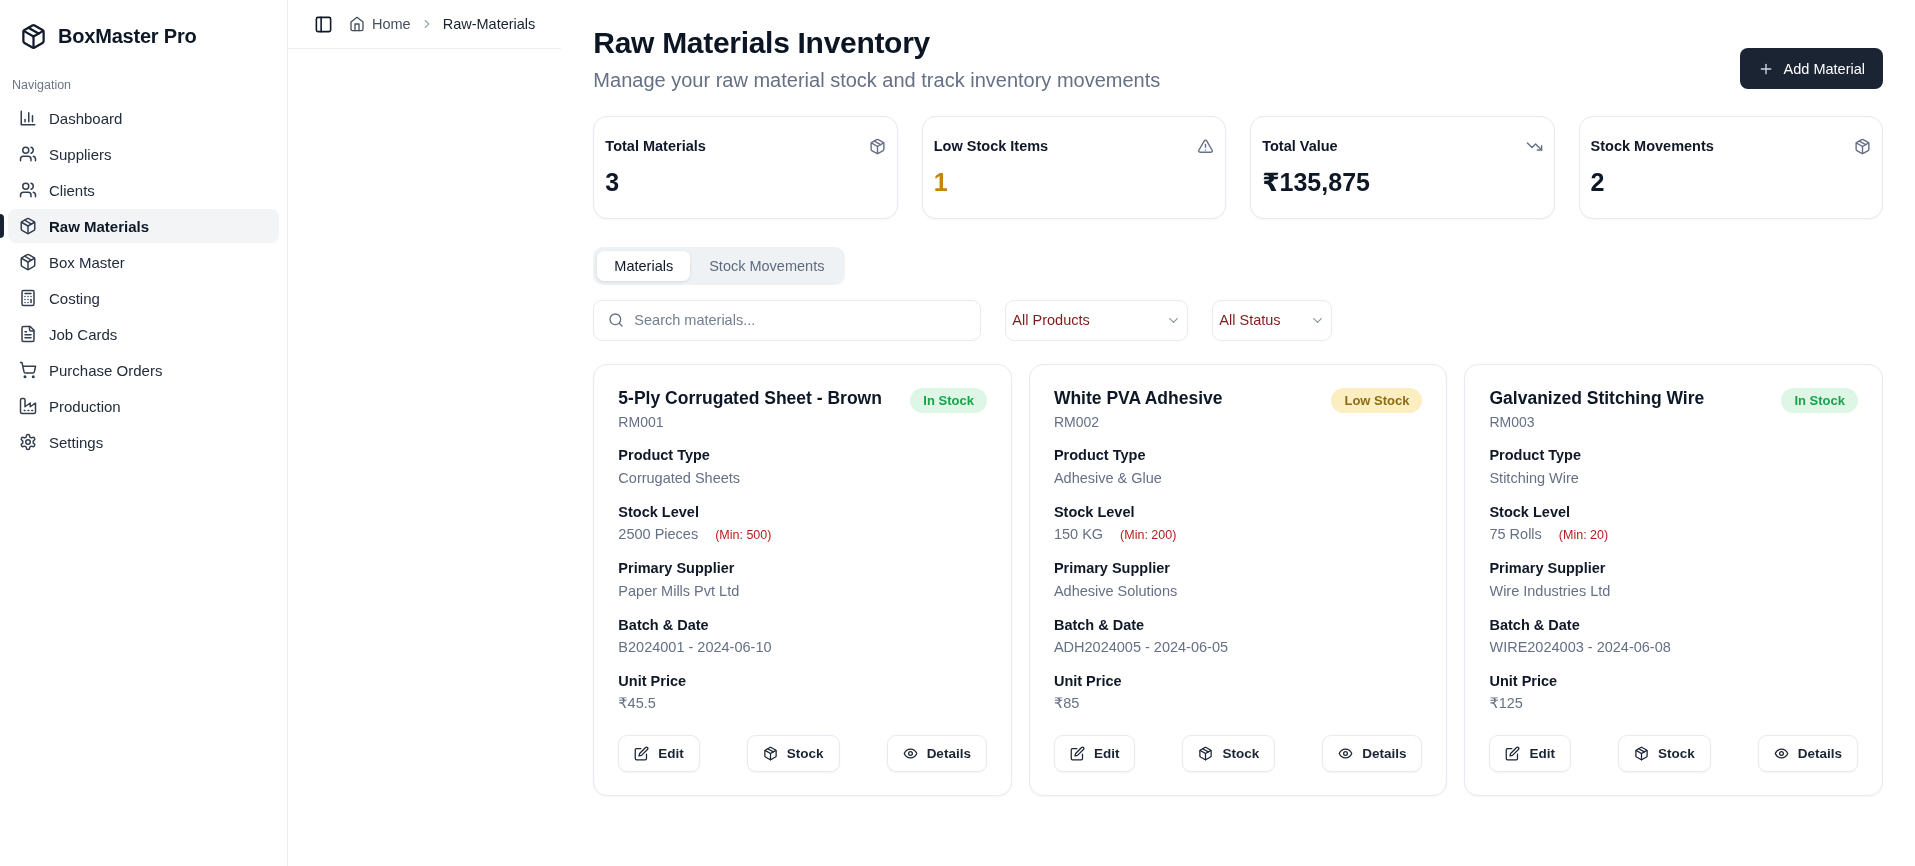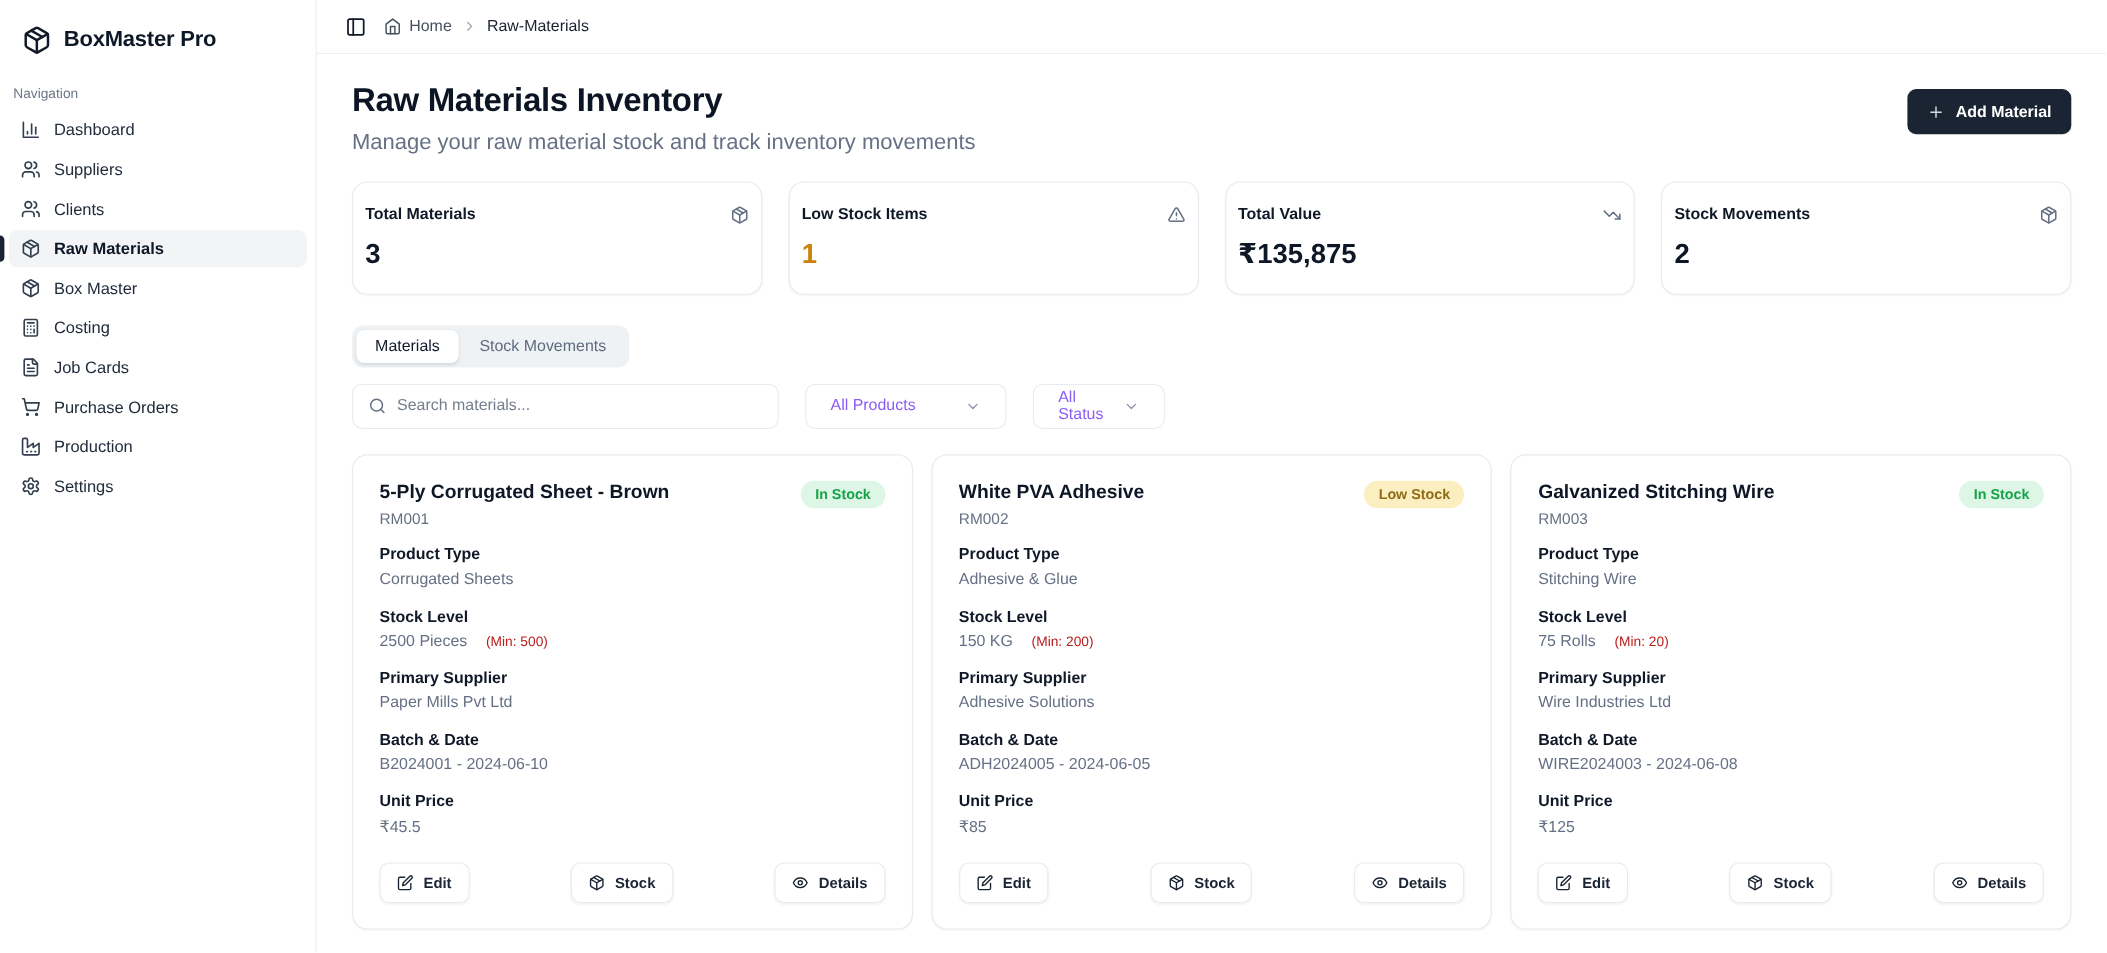--- a/index.html
+++ b/index.html
@@ -14,34 +14,34 @@
   .logo-icon{width:27px;height:27px;color:#111a28}
   .logo-text{font-size:20px;font-weight:800;color:#0d1726;letter-spacing:-.2px}
   .nav-label{font-size:12.5px;color:#6d7685;padding:0 12px;margin:20px 0 8px}
   .nav{display:flex;flex-direction:column}
   .nav-item{position:relative;display:flex;align-items:center;gap:12px;margin:1px 8px;padding:8px 11px;border-radius:8px;font-size:15px;color:#222c3b;cursor:pointer}
   .nav-item .icon{width:18px;height:18px;color:#333e4f}
   .nav-item.active{background:#f2f4f6;font-weight:700;color:#0d1726}
   .nav-item.active::before{content:"";position:absolute;left:-8px;top:5px;bottom:5px;width:4px;background:#1a2332;border-radius:0 4px 4px 0}
 
   
-  .main{flex:1;display:flex;flex-direction:column;background:#fff;min-width:0}
+  .main{flex:1;display:flex;flex-direction:row;background:#fff;min-width:0}
   .topbar{height:49px;border-bottom:1px solid #eceef2;display:flex;align-items:center;padding:0 26px;gap:16px;flex-shrink:0}
   .toggle-btn{width:19px;height:19px;color:#101828;background:none;border:none;cursor:pointer;padding:0}
   .breadcrumb{display:flex;align-items:center;gap:9px;font-size:14.5px}
   .crumb-home{display:flex;align-items:center;gap:7px;color:#45505f;cursor:pointer}
   .crumb-home .icon{width:16px;height:16px}
   .crumb-sep{width:14px;height:14px;color:#9aa3b0}
   .crumb-current{color:#18212f}
 
   .content{flex:1;padding:26px 32px 0;overflow:hidden}
   .header-row{display:flex;justify-content:space-between;align-items:flex-start}
   h1{font-size:30px;font-weight:800;color:#0b1523;letter-spacing:-.3px;line-height:1.15}
   .subtitle{margin-top:8px;font-size:20px;color:#667085}
-  .add-btn{display:flex;align-items:center;gap:10px;background:#1b2433;color:#fff;border:none;border-radius:8px;padding:16px 18px;height:41px;font-size:14.5px;font-weight:700;cursor:pointer;margin-top:6px;font-family:inherit}
+  .add-btn{display:flex;align-items:center;gap:10px;background:#1b2433;color:#fff;border:none;border-radius:8px;padding:16px 18px;height:41px;font-size:14.5px;font-weight:400;cursor:pointer;margin-top:22px;font-family:inherit}
   .add-btn .icon{width:16px;height:16px;color:#d4d9e0}
 
   
   .stats{display:grid;grid-template-columns:repeat(4,1fr);gap:24px;margin-top:24px}
   .stat-card{background:#fff;border:1px solid #e7eaf0;border-radius:14px;padding:21px 11px;box-shadow:0 1px 2px rgba(16,24,40,.04)}
   .stat-head{display:flex;justify-content:space-between;align-items:center}
   .stat-label{font-size:14.5px;font-weight:600;color:#101828}
   .stat-icon{width:17px;height:17px;color:#667085}
   .stat-value{font-size:25px;font-weight:700;color:#0d1726;margin-top:12px;line-height:1.2}
   .stat-value.amber{color:#c9830a}
@@ -50,21 +50,21 @@
   .tabs{display:inline-flex;background:#eff2f5;border-radius:10px;padding:4px;margin-top:28px;gap:2px}
   .tab{border:none;background:transparent;padding:7px 17px;font-size:14.5px;color:#5d6b7e;border-radius:7px;cursor:pointer;font-weight:500;font-family:inherit}
   .tab.active{background:#fff;color:#101828;font-weight:400;box-shadow:0 1px 3px rgba(16,24,40,.12)}
 
   
   .filters{display:flex;gap:24px;margin-top:15px;align-items:center}
   .search-box{display:flex;align-items:center;gap:10px;width:388px;height:41px;border:1px solid #e7eaf0;border-radius:9px;padding:0 14px;background:#fff}
   .search-box .icon{width:16px;height:16px;color:#667085}
   .search-box input{border:none;outline:none;font-size:14.5px;color:#101828;flex:1;font-family:inherit;background:transparent}
   .search-box input::placeholder{color:#737e8e}
-  .select{display:flex;align-items:center;justify-content:space-between;height:41px;border:1px solid #e7eaf0;border-radius:9px;padding:0 22px;background:#fff;font-size:14.5px;color:#8b5cf6;cursor:pointer}
+  .select{display:flex;align-items:center;justify-content:space-between;height:41px;border:1px solid #e7eaf0;border-radius:9px;padding:0 6px;background:#fff;font-size:14.5px;color:#7f1d1d;cursor:pointer}
   .select .icon{width:15px;height:15px;color:#8b95a5}
   .select.products{width:183px}
   .select.status{width:120px}
 
   
   .cards{display:grid;grid-template-columns:repeat(3,1fr);gap:17px;margin-top:23px}
   .mcard{background:#fff;border:1px solid #e7eaf0;border-radius:14px;padding:23px 24px;box-shadow:0 1px 2px rgba(16,24,40,.04)}
   .mcard-head{display:flex;justify-content:space-between;align-items:flex-start;gap:10px}
   .mtitle{font-size:17.5px;font-weight:700;color:#0d1726;line-height:1.25}
   .mcode{font-size:14px;color:#667085;margin-top:5px}

